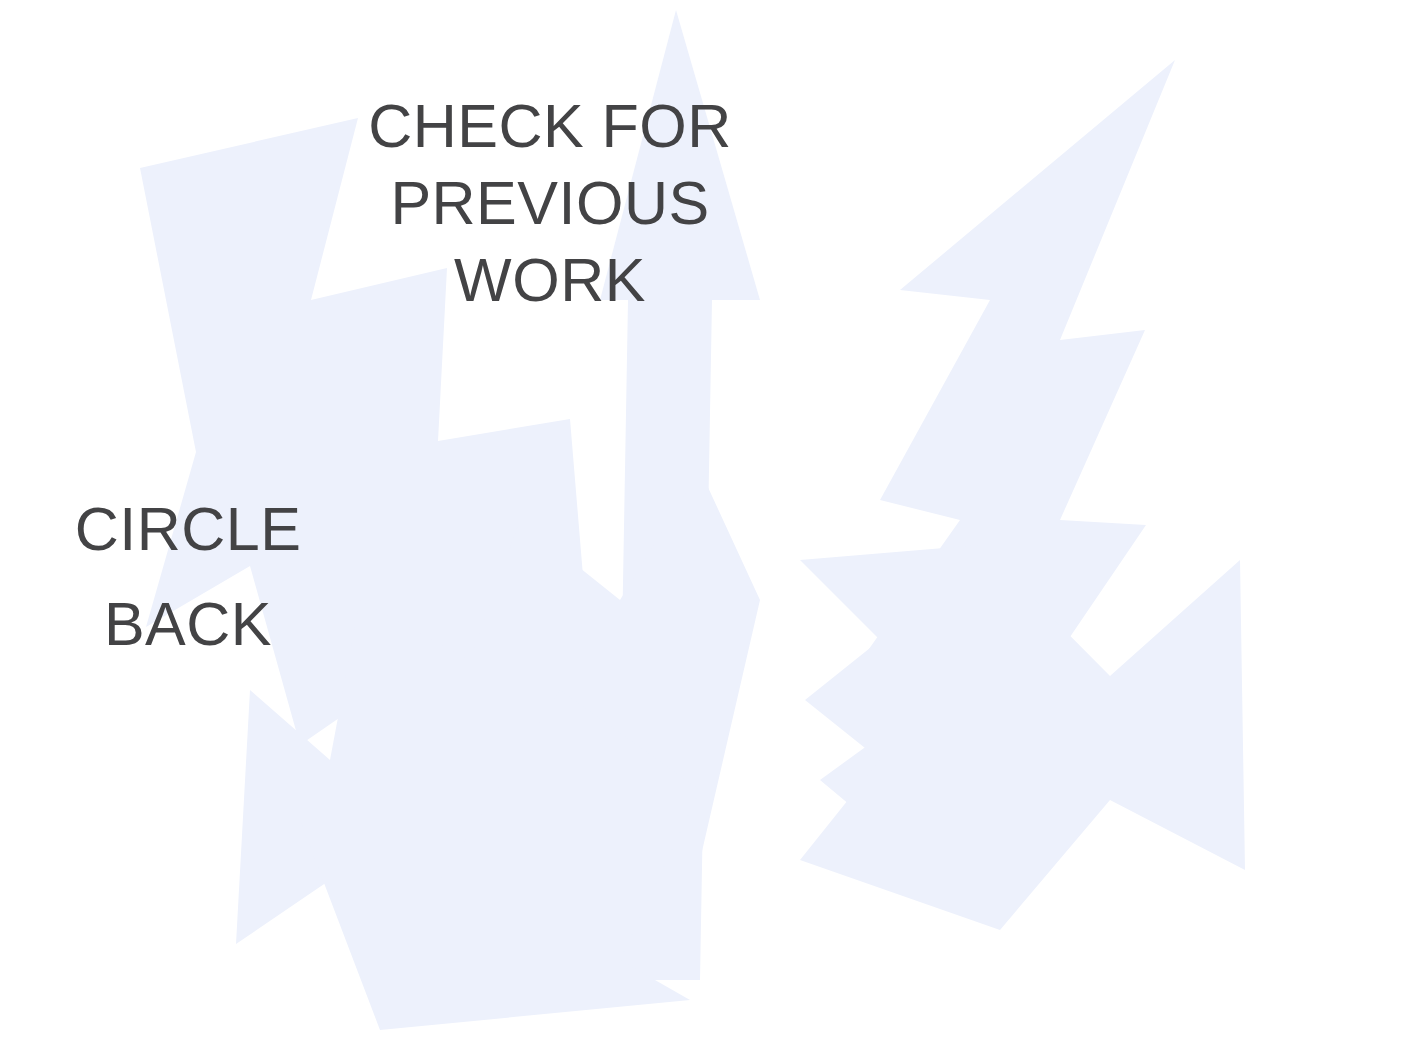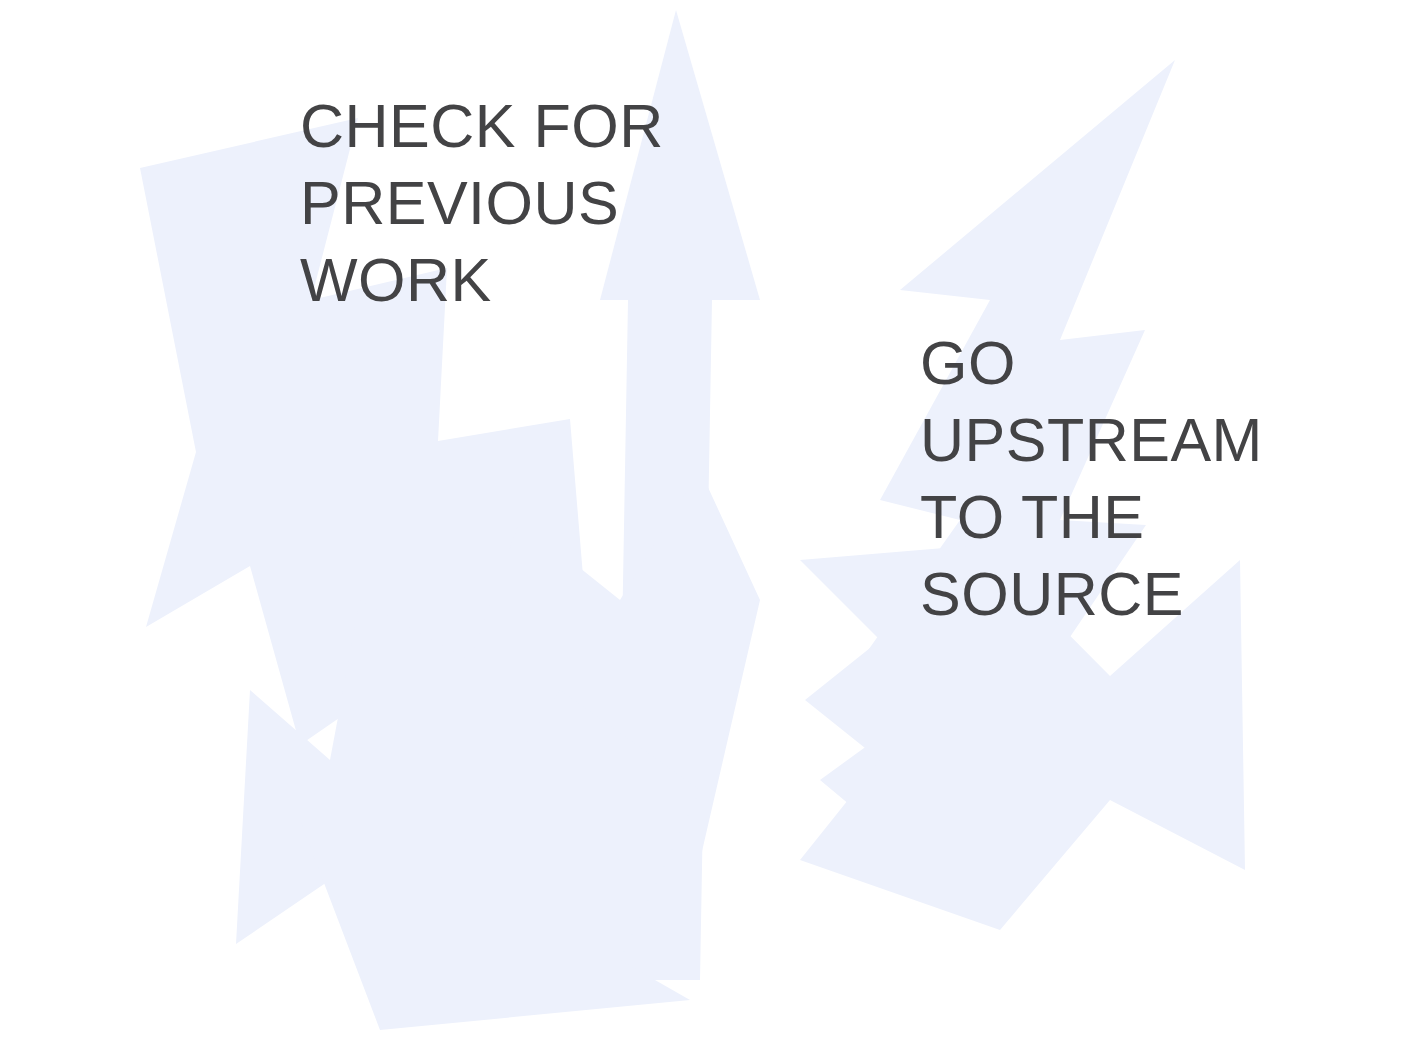--- a/index.html
+++ b/index.html
@@ -34,20 +34,21 @@
   }
 
   
   .label {
     position: absolute;
     color: #434345;
     font-family: "Liberation Sans", sans-serif;
     font-weight: 400;
     letter-spacing: 0.5px;
     white-space: pre-line;
+    text-align: center;
   }
 
   .label-check-for-previous-work {
     left: 300px;
     top: 88px;
     width: 500px;
     font-size: 61px;
     line-height: 77px;
   }
 
@@ -97,20 +98,18 @@
                      800,860 880,760 805,700 880,640 800,560"></polygon>
 
     <polygon fill="#edf1fc" points="380,1030 300,820 440,880 560,690 700,790 620,960 690,1000 380,1030"></polygon>
 
   </svg>
 
   <div class="label label-check-for-previous-work" style="color: rgb(67, 67, 69);">CHECK FOR
 PREVIOUS
 WORK</div>
 
-  <div class="label label-go-upstream-to-the-source" style="color: rgb(67, 67, 69);">GO
-UPSTREAM
-TO THE
-SOURCE</div>
 
+  <div class="label label-circle-back" style="color: rgb(67, 67, 69);">CIRCLE
+BACK</div>
 
 
 </div>
 
 </body></html>

